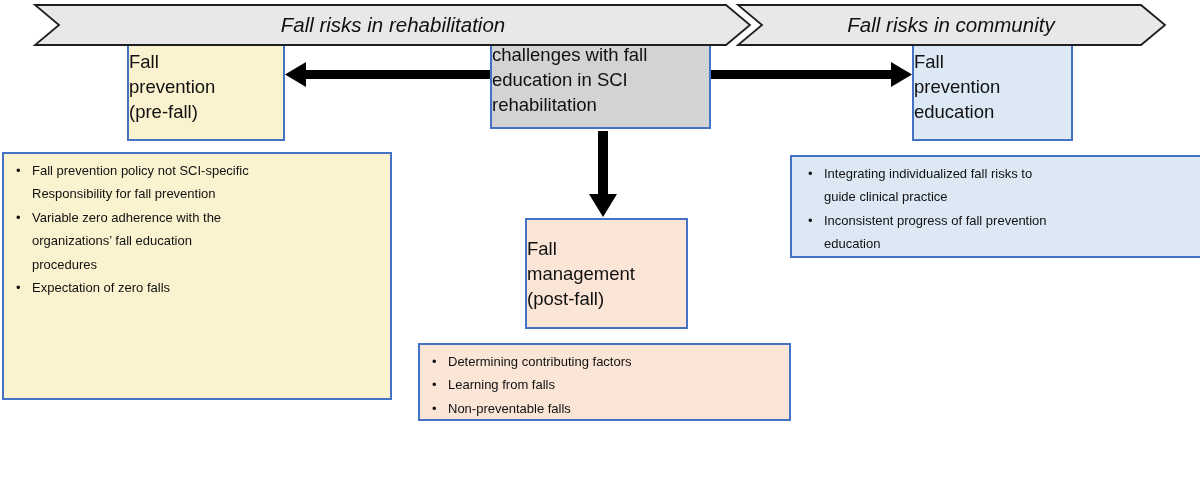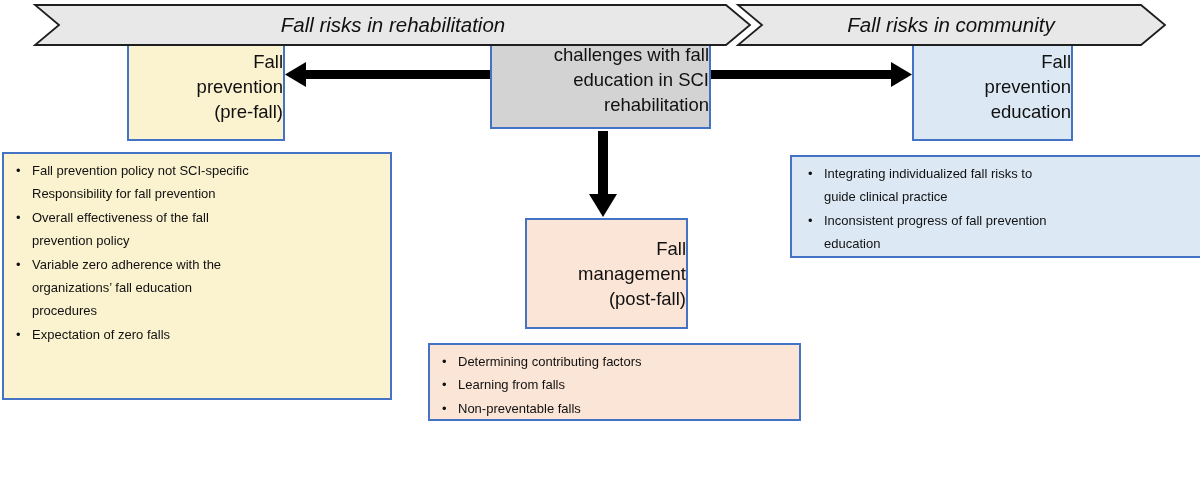--- a/index.html
+++ b/index.html
@@ -12,21 +12,21 @@
     background: #fff;
     overflow: hidden;
   }
 
   .box {
     position: absolute;
     border: 2px solid var(--border-blue, #4472C4);
     box-sizing: border-box;
     display: flex;
     flex-direction: column;
-    align-items: flex-end;
+    align-items: flex-start;
     justify-content: center;
     text-align: center;
   }
   .title-box { font-size: 18.5px; line-height: 25px; }
   .root-fill   { background: var(--root-fill, #D3D3D3); }
   .cream-fill  { background: var(--pre-fall-fill, #FBF2CF); }
   .blue-fill   { background: var(--education-fill, #DCE9F5); }
   .peach-fill  { background: var(--management-fill, #FBE5D6); }
 
   .detail-box {
@@ -106,45 +106,41 @@
     <rect x="11" y="0" width="10" height="65"></rect>
     <polygon points="16,86 2,63 30,63"></polygon>
   </svg>
 
   <div class="detail-box cream-fill" style="left:2px; top:152px; width:390px; height:248px;">
     <div class="bullet-item">
       <div>Fall prevention policy not SCI-specific</div>
       <div>Responsibility for fall prevention</div>
     </div>
     <div class="bullet-item">
-      <div>Overall effectiveness of the fall</div>
-      <div>prevention policy</div>
-    </div>
-    <div class="bullet-item">
       <div>Variable zero adherence with the</div>
       <div>organizations’ fall education</div>
       <div>procedures</div>
     </div>
     <div class="bullet-item">
       <div>Expectation of zero falls</div>
     </div>
   </div>
 
   <div class="detail-box blue-fill" style="left:790px; top:155px; width:446px; height:103px;padding-left:10px;">
     <div class="bullet-item">
       <div>Integrating individualized fall risks to</div>
       <div>guide clinical practice</div>
     </div>
     <div class="bullet-item">
       <div>Inconsistent progress of fall prevention</div>
       <div>education</div>
     </div>
   </div>
 
-  <div class="detail-box peach-fill" style="left:418px; top:343px; width:373px; height:78px;margin-left:10px;">
+  <div class="detail-box peach-fill" style="left:418px; top:343px; width:373px; height:78px;">
     <div class="bullet-item">
       <div>Determining contributing factors</div>
     </div>
     <div class="bullet-item">
       <div>Learning from falls</div>
     </div>
     <div class="bullet-item">
       <div>Non-preventable falls</div>
     </div>
   </div>

